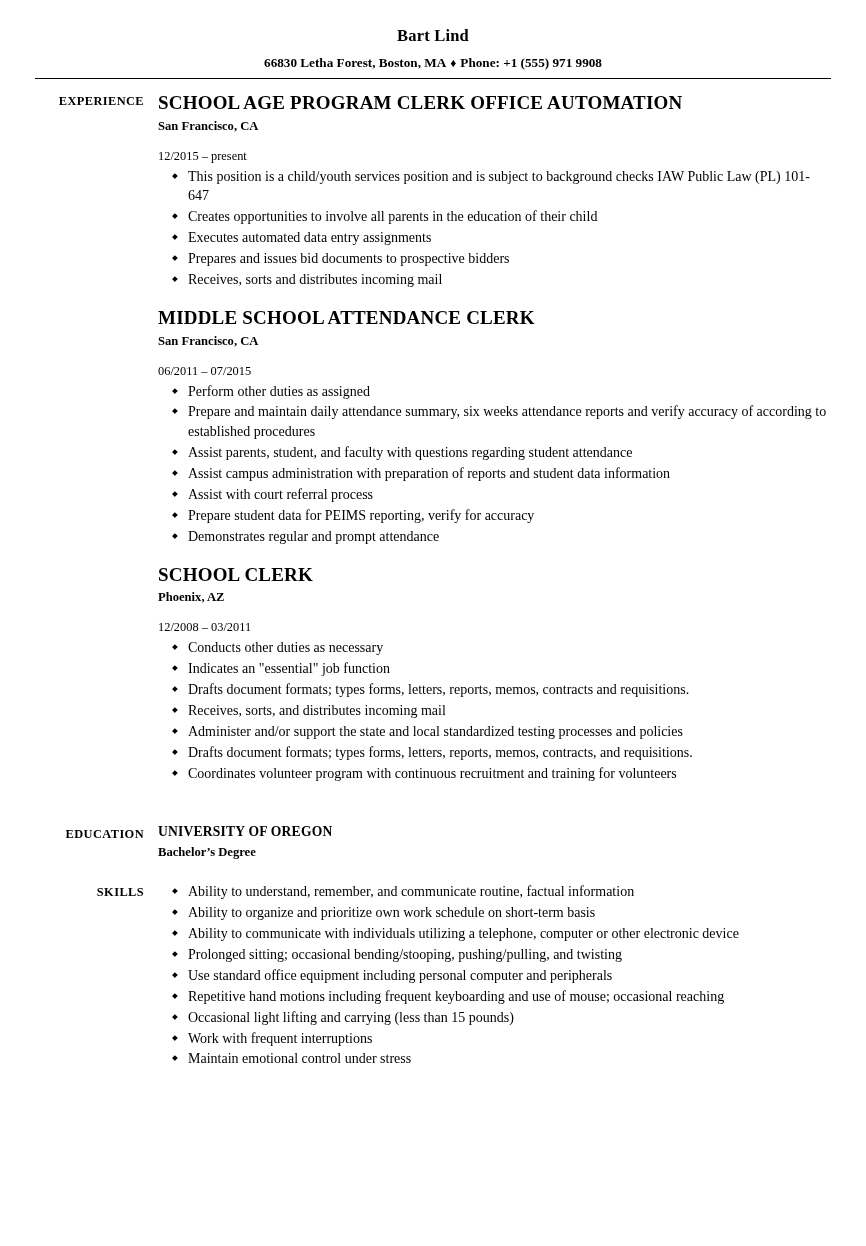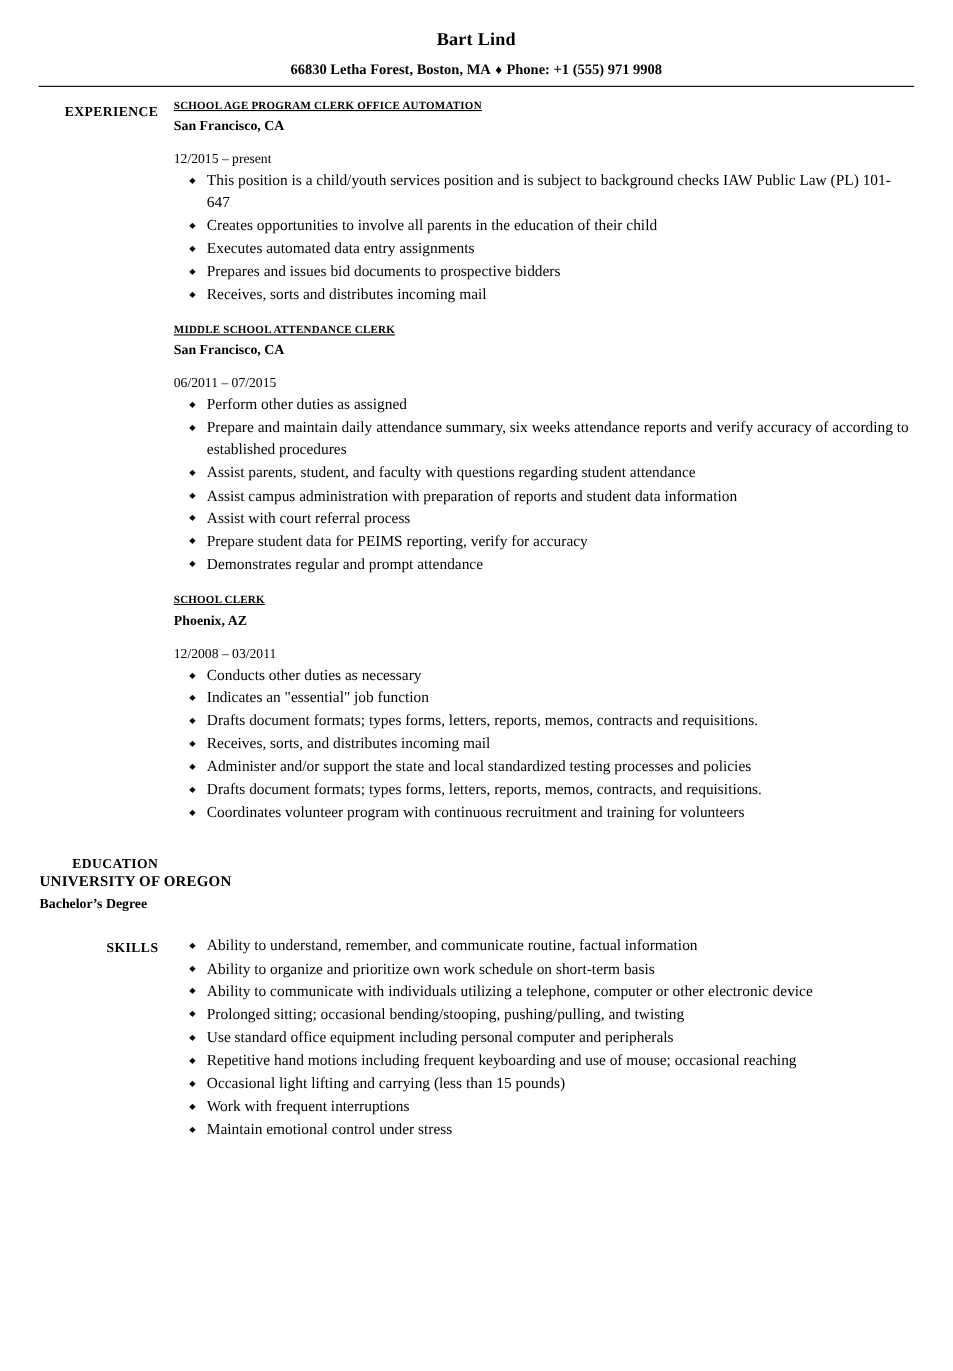--- a/index.html
+++ b/index.html
@@ -73,25 +73,24 @@
     flex: 1;
     padding-left: 0px;
   }
 
   .job {
     margin-bottom: 16px;
   }
   .job:last-child { margin-bottom: 0; }
 
   .job-title {
-    font-size: 10px;
+    font-size: 19px;
     font-weight: bold;
     letter-spacing: 0.2px;
     line-height: 1.25;
-    text-decoration: underline;
   }
   .job-location {
     font-size: 12.6px;
     font-weight: bold;
     margin-top: 4px;
   }
   .job-dates {
     font-size: 12.4px;
     margin-top: 15px;
   }
@@ -122,21 +121,21 @@
     font-size: 13.6px;
     font-weight: bold;
     letter-spacing: 0.2px;
   }
   .edu-degree {
     font-size: 12.6px;
     font-weight: bold;
     margin-top: 5px;
   }
 
-  .section-education { margin-top: 24px; flex-direction: column; }
+  .section-education { margin-top: 40px; }
   .section-skills { margin-top: 22px; }
   .skills-body ul.bullets { margin-top: 0; }
 </style>
 </head>
 <body>
 
 <div class="page">
 
   <div class="header">
     <div class="full-name">Bart Lind</div>

